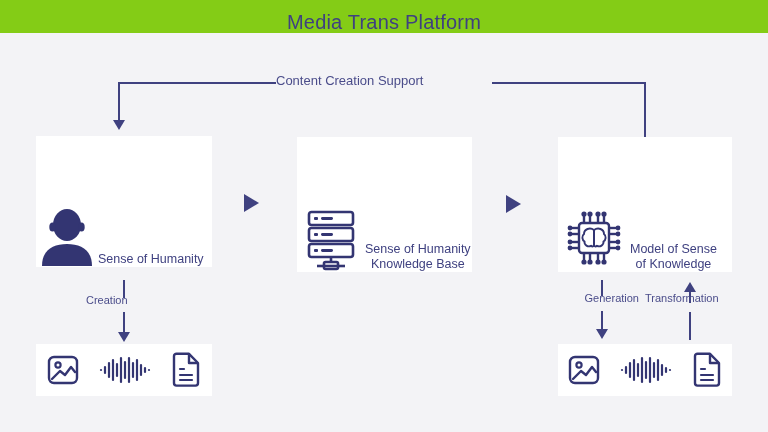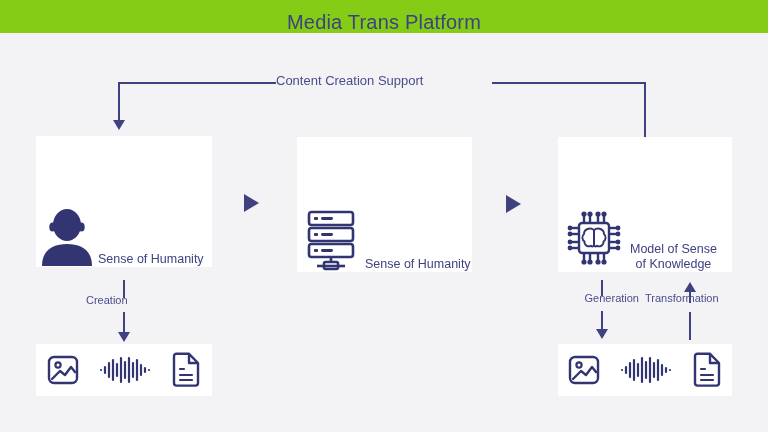--- a/index.html
+++ b/index.html
@@ -149,20 +149,21 @@
           <rect x="24" y="7" width="12" height="3" rx="1.4"></rect>
           <rect x="17" y="23" width="4" height="3" rx="1"></rect>
           <rect x="24" y="23" width="12" height="3" rx="1.4"></rect>
           <rect x="17" y="39" width="4" height="3" rx="1"></rect>
           <rect x="24" y="39" width="12" height="3" rx="1.4"></rect>
         </g>
       </svg>
     </div>
     <div class="clabel">
       <div>Sense of Humanity</div>
+      <div>Knowledge Base</div>
     </div>
   </div>
 
   <div class="tri" id="tri-2"></div>
 
   <div class="card" id="card-model">
     <div class="icon">
       <svg width="72" height="66" viewBox="0 0 72 66">
         <g fill="none" stroke="#333572" stroke-width="2.4">
           <rect x="21" y="16" width="30" height="30" rx="3"></rect>

